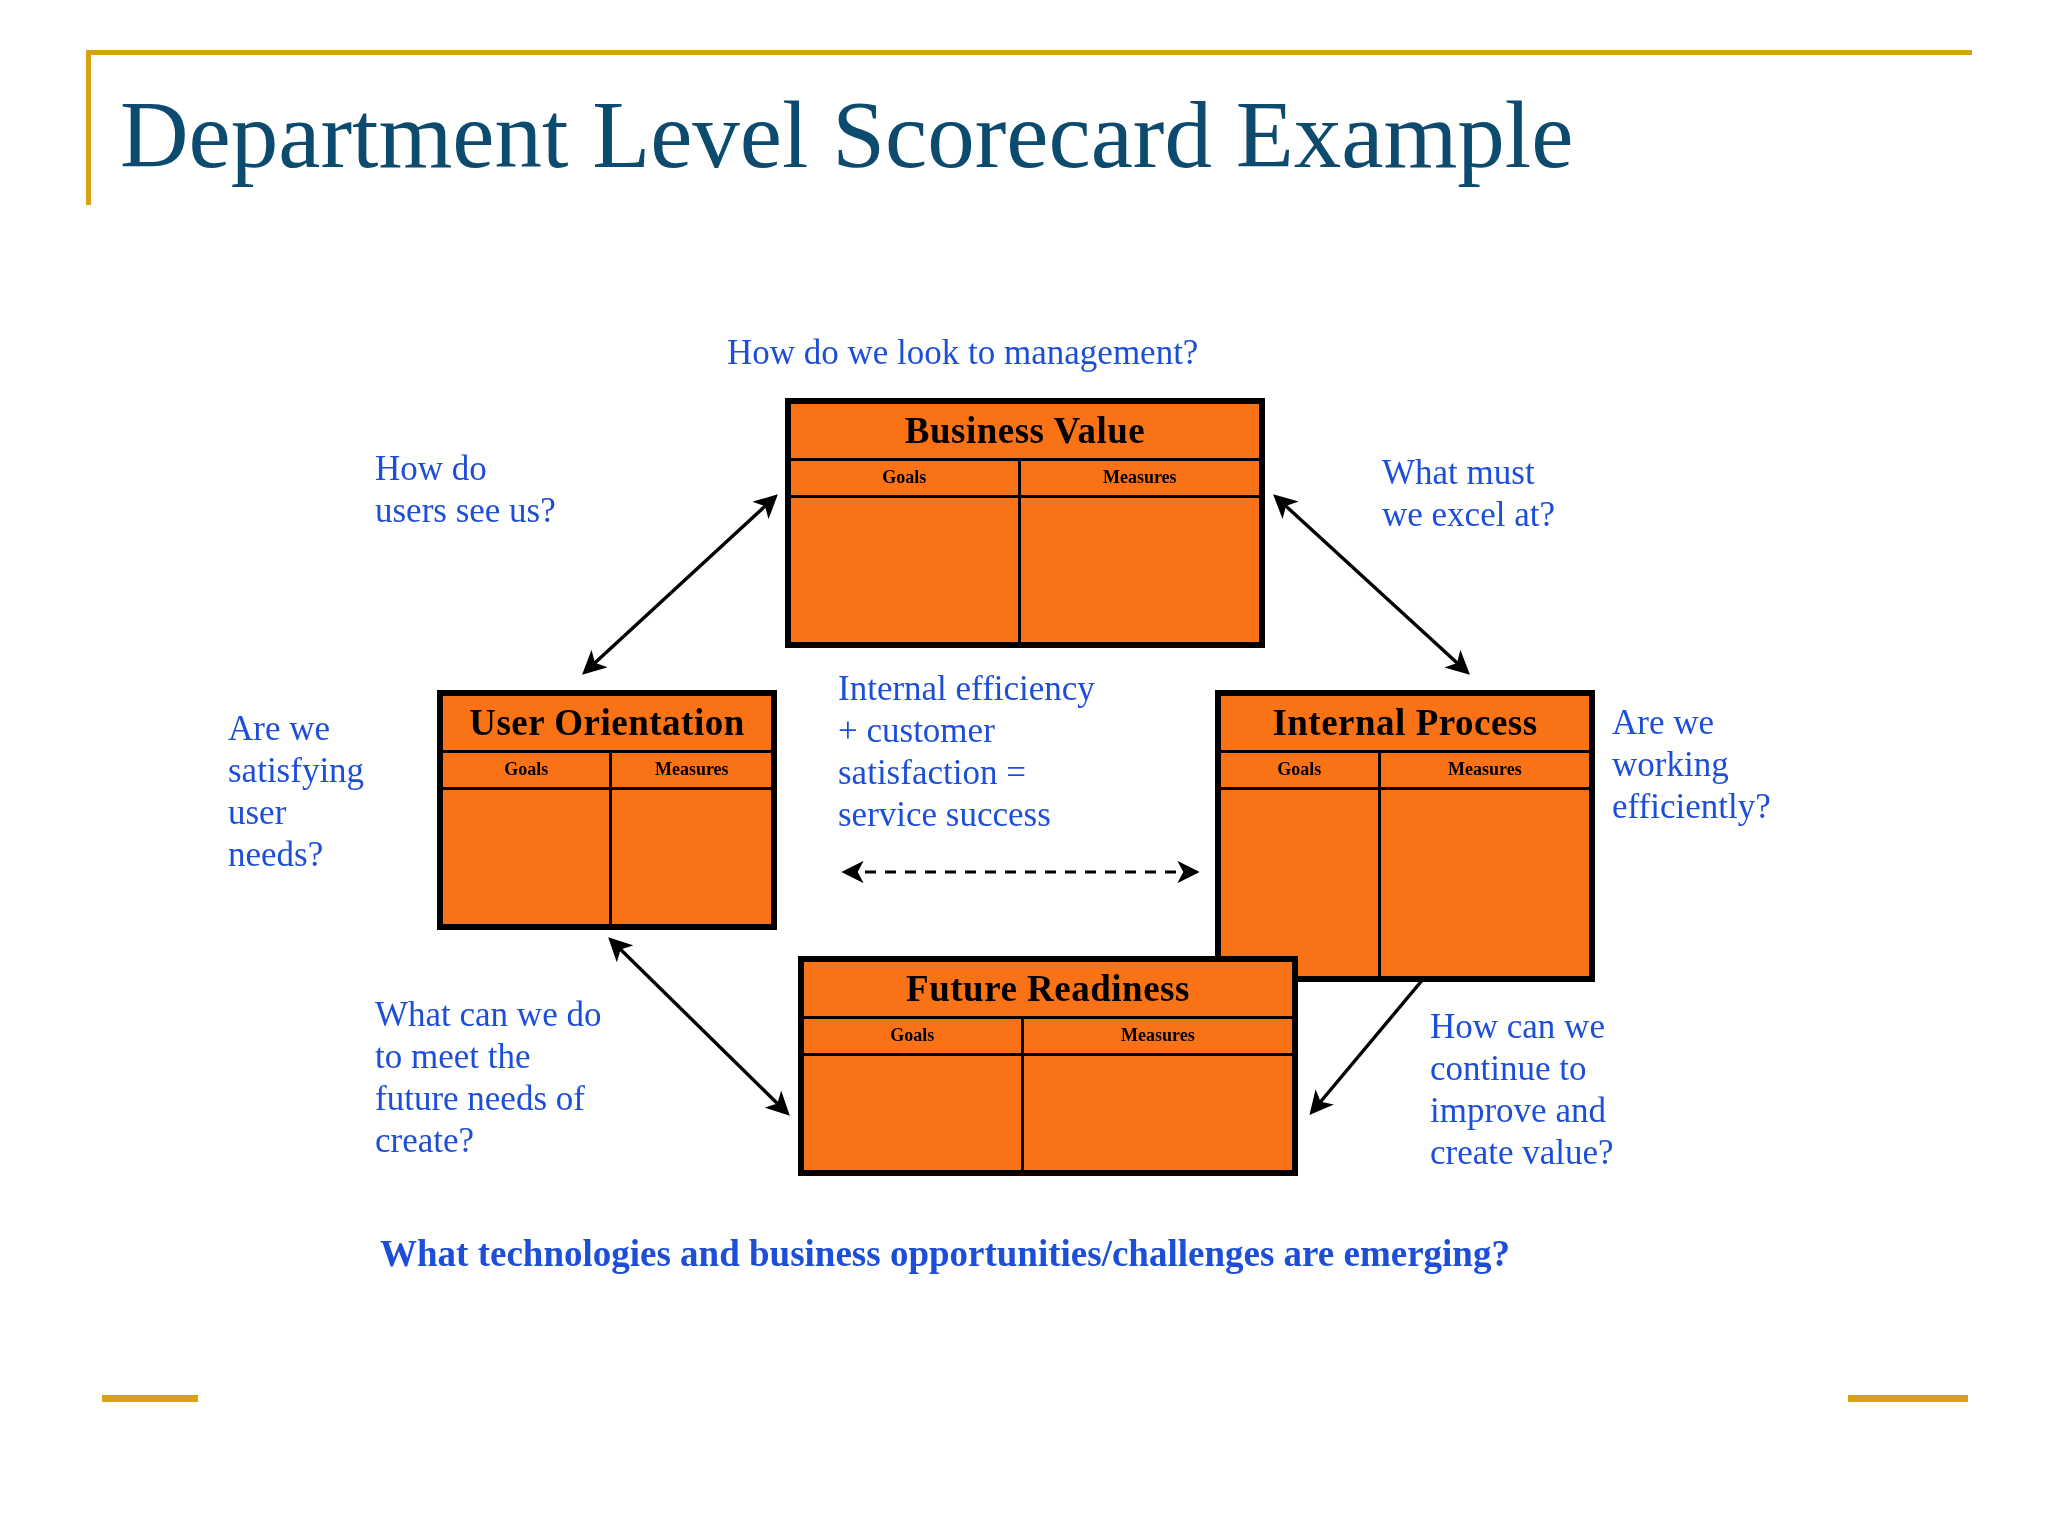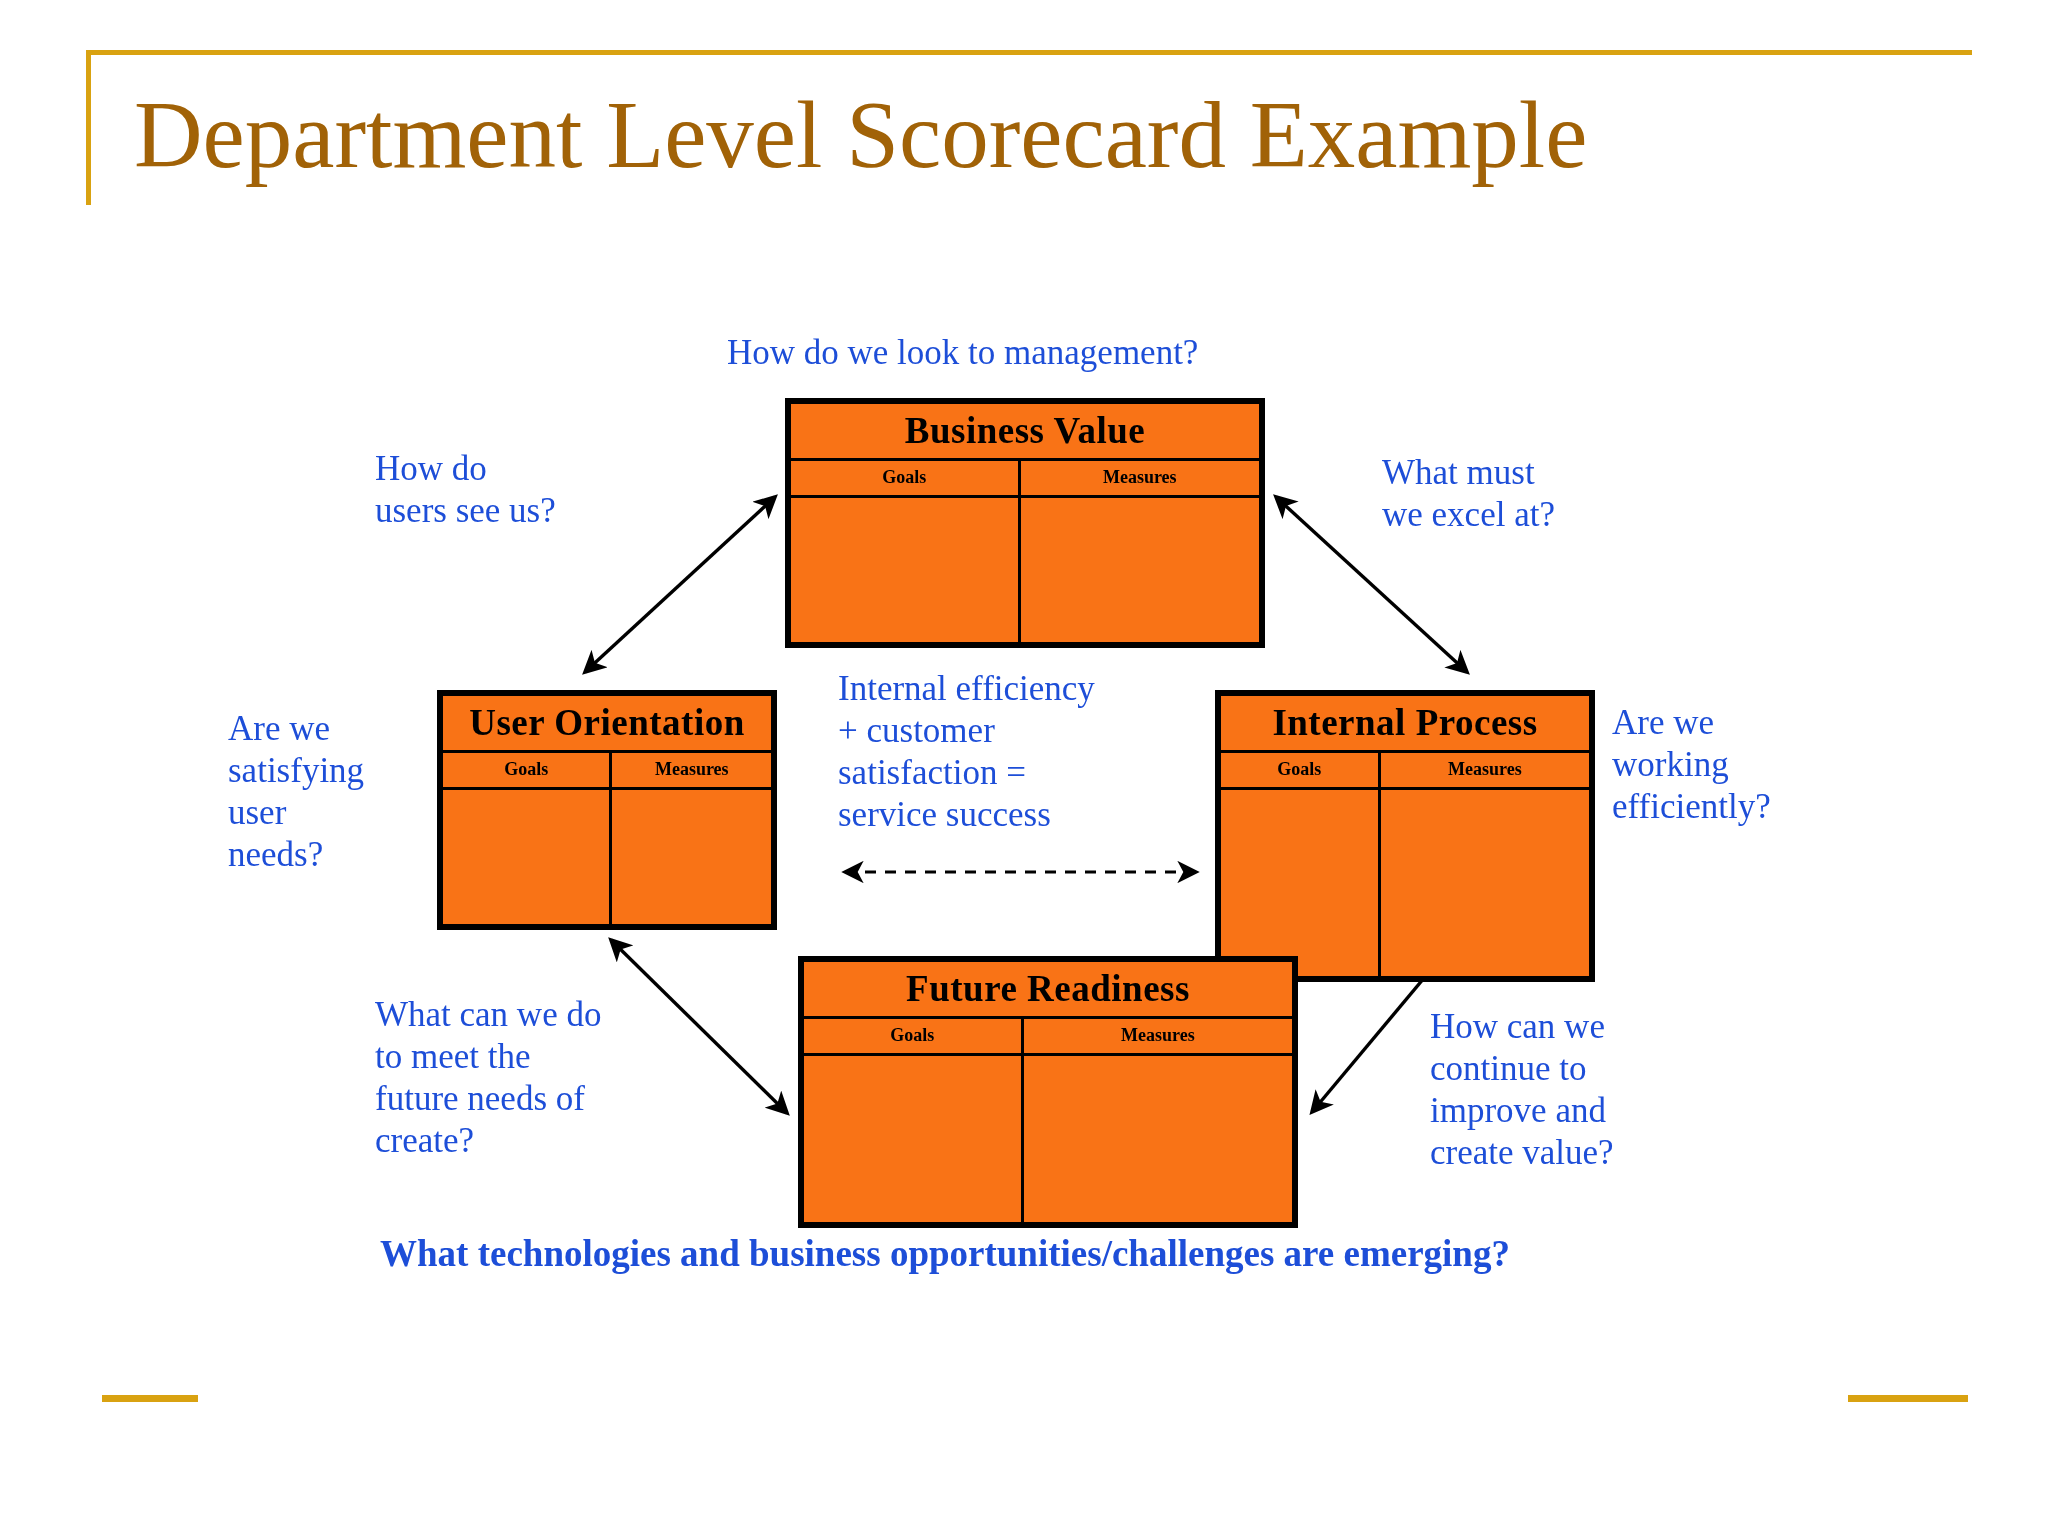--- a/index.html
+++ b/index.html
@@ -45,24 +45,24 @@
     left: 1848px;
     top: 1395px;
     width: 120px;
     height: 7px;
     background: #D9A211;
   }
 
   
   #page-title {
     position: absolute;
-    left: 134px;
+    left: 120px;
     top: 86px;
     width: 1820px;
-    color: #a16207;
+    color: #0c4a6e;
     font-size: 95px;
     line-height: 1.05;
     font-weight: 400;
     letter-spacing: 0px;
     white-space: nowrap;
     font-family: "Liberation Serif", "DejaVu Serif", serif;
   }
 
   
   #diagram {
@@ -135,21 +135,21 @@
   #box-business-value .col-measures{ width: 240px; }
 
   #box-user-orientation { left: 437px; top: 690px; width: 340px; height: 240px; }
   #box-user-orientation .col-goals   { width: 168px; }
   #box-user-orientation .col-measures{ width: 160px; }
 
   #box-internal-process { left: 1215px; top: 690px; width: 380px; height: 292px; }
   #box-internal-process .col-goals   { width: 158px; }
   #box-internal-process .col-measures{ width: 210px; }
 
-  #box-future-readiness { left: 798px; top: 956px; width: 500px; height: 272px; }
+  #box-future-readiness { left: 798px; top: 956px; width: 500px; height: 220px; }
   #box-future-readiness .col-goals   { width: 218px; }
   #box-future-readiness .col-measures{ width: 270px; }
 
   
   .q-label {
     position: absolute;
     color: #1d4ed8;
     font-size: 35px;
     line-height: 1.20;
     font-family: "Liberation Serif", "DejaVu Serif", serif;

